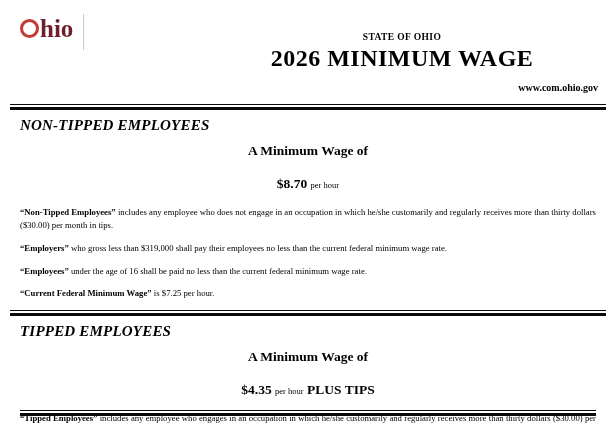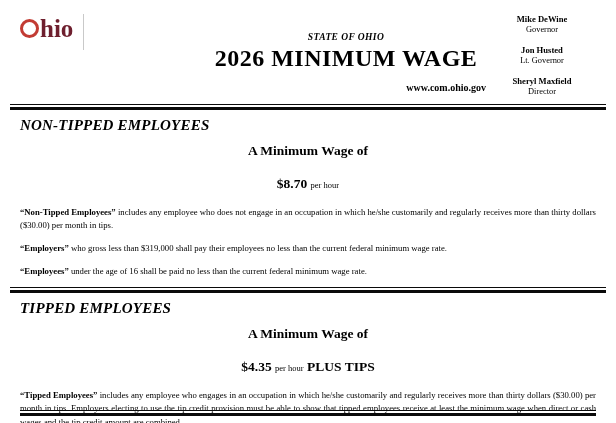--- a/index.html
+++ b/index.html
@@ -10,21 +10,21 @@
   
   .header { display:flex; align-items:flex-start; padding:14px 18px 0 20px; height:104px; box-sizing:border-box; }
   .logo { display:flex; align-items:flex-start; width:186px; flex:0 0 auto; }
   .brand { display:flex; align-items:center; font-weight:bold; font-size:25px; color:#6e1f2e; line-height:1; margin-top:2px; }
   .o-ring { display:inline-block; width:13px; height:13px; border:3.5px solid #c23b33; border-radius:50%; margin-right:1px; box-sizing:content-box; }
   .logo-divider { width:1px; background:#c9c9c9; height:36px; margin:0 9px 0 10px; flex:0 0 auto; }
   .dept-block { font-family:"Liberation Sans", sans-serif; padding-top:1px; }
   .dept-name { font-weight:bold; color:#565656; font-size:8.5px; line-height:1.25; white-space:pre-line; }
   .division-name { color:#9a9a9a; font-size:6.8px; margin-top:6px; }
   .title-block { flex:1 1 auto; text-align:center; padding-top:18px; }
-  .state-line { font-weight:bold; font-size:9.5px; letter-spacing:0.4px;font-style:italic; }
+  .state-line { font-weight:bold; font-size:9.5px; letter-spacing:0.4px; }
   .page-title { font-weight:bold; font-size:24px; margin-top:3px; letter-spacing:0.5px; }
   .website { font-weight:bold; font-size:10px; margin-top:10px;text-align:right; }
   .officials { width:112px; flex:0 0 auto; text-align:center; padding-top:0; }
   .official { margin-bottom:9px; }
   .official-name { font-weight:bold; font-size:8.6px; line-height:1.3; }
   .official-title { font-size:8.4px; line-height:1.3; }
   
   .rule { margin:0 10px; border-top:1.5px solid #0a0a0a; border-bottom:3px solid #0a0a0a; height:2px; }
   .bottom-rule { position:absolute; left:10px; right:10px; bottom:7px; }
   
@@ -50,52 +50,39 @@
       </div>
       <div class="logo-divider"></div>
     </div>
 
     <div class="title-block">
       <div class="state-line">STATE OF OHIO</div>
       <div class="page-title">2026 MINIMUM WAGE</div>
       <div class="website">www.com.ohio.gov</div>
     </div>
 
-    <div class="officials">
-      <div class="official">
-        <div class="official-name">Mike DeWine</div>
-        <div class="official-title">Governor</div>
-      </div>
-      <div class="official">
-        <div class="official-name">Jon Husted</div>
-        <div class="official-title">Lt. Governor</div>
-      </div>
-      <div class="official">
-        <div class="official-name">Sheryl Maxfield</div>
-        <div class="official-title">Director</div>
-      </div>
-    </div>
   </div>
 
   <div class="rule"></div>
 
   <div>
     <div class="section-heading">NON-TIPPED EMPLOYEES</div>
     <div class="wage-block">
       <div class="wage-label">A Minimum Wage of</div>
       <div class="wage-line">
         <span>$8.70</span>
         <span class="per-hour">per hour</span>
         <span></span>
       </div>
     </div>
     <div class="paragraphs">
       <p><span class="lead-bold">“Non-Tipped Employees”</span><span> includes any employee who does not engage in an occupation in which he/she customarily and regularly receives more than thirty dollars ($30.00) per month in tips.</span></p>
       <p><span class="lead-bold">“Employers”</span><span> who gross less than $319,000 shall pay their employees no less than the current federal minimum wage rate.</span></p>
       <p><span class="lead-bold">“Employees”</span><span> under the age of 16 shall be paid no less than the current federal minimum wage rate.</span></p>
+      <p><span class="lead-bold">“Current Federal Minimum Wage”</span><span> is $7.25 per hour.</span></p>
     </div>
   </div>
 
   <div class="rule"></div>
 
   <div>
     <div class="section-heading">TIPPED EMPLOYEES</div>
     <div class="wage-block">
       <div class="wage-label">A Minimum Wage of</div>
       <div class="wage-line">

